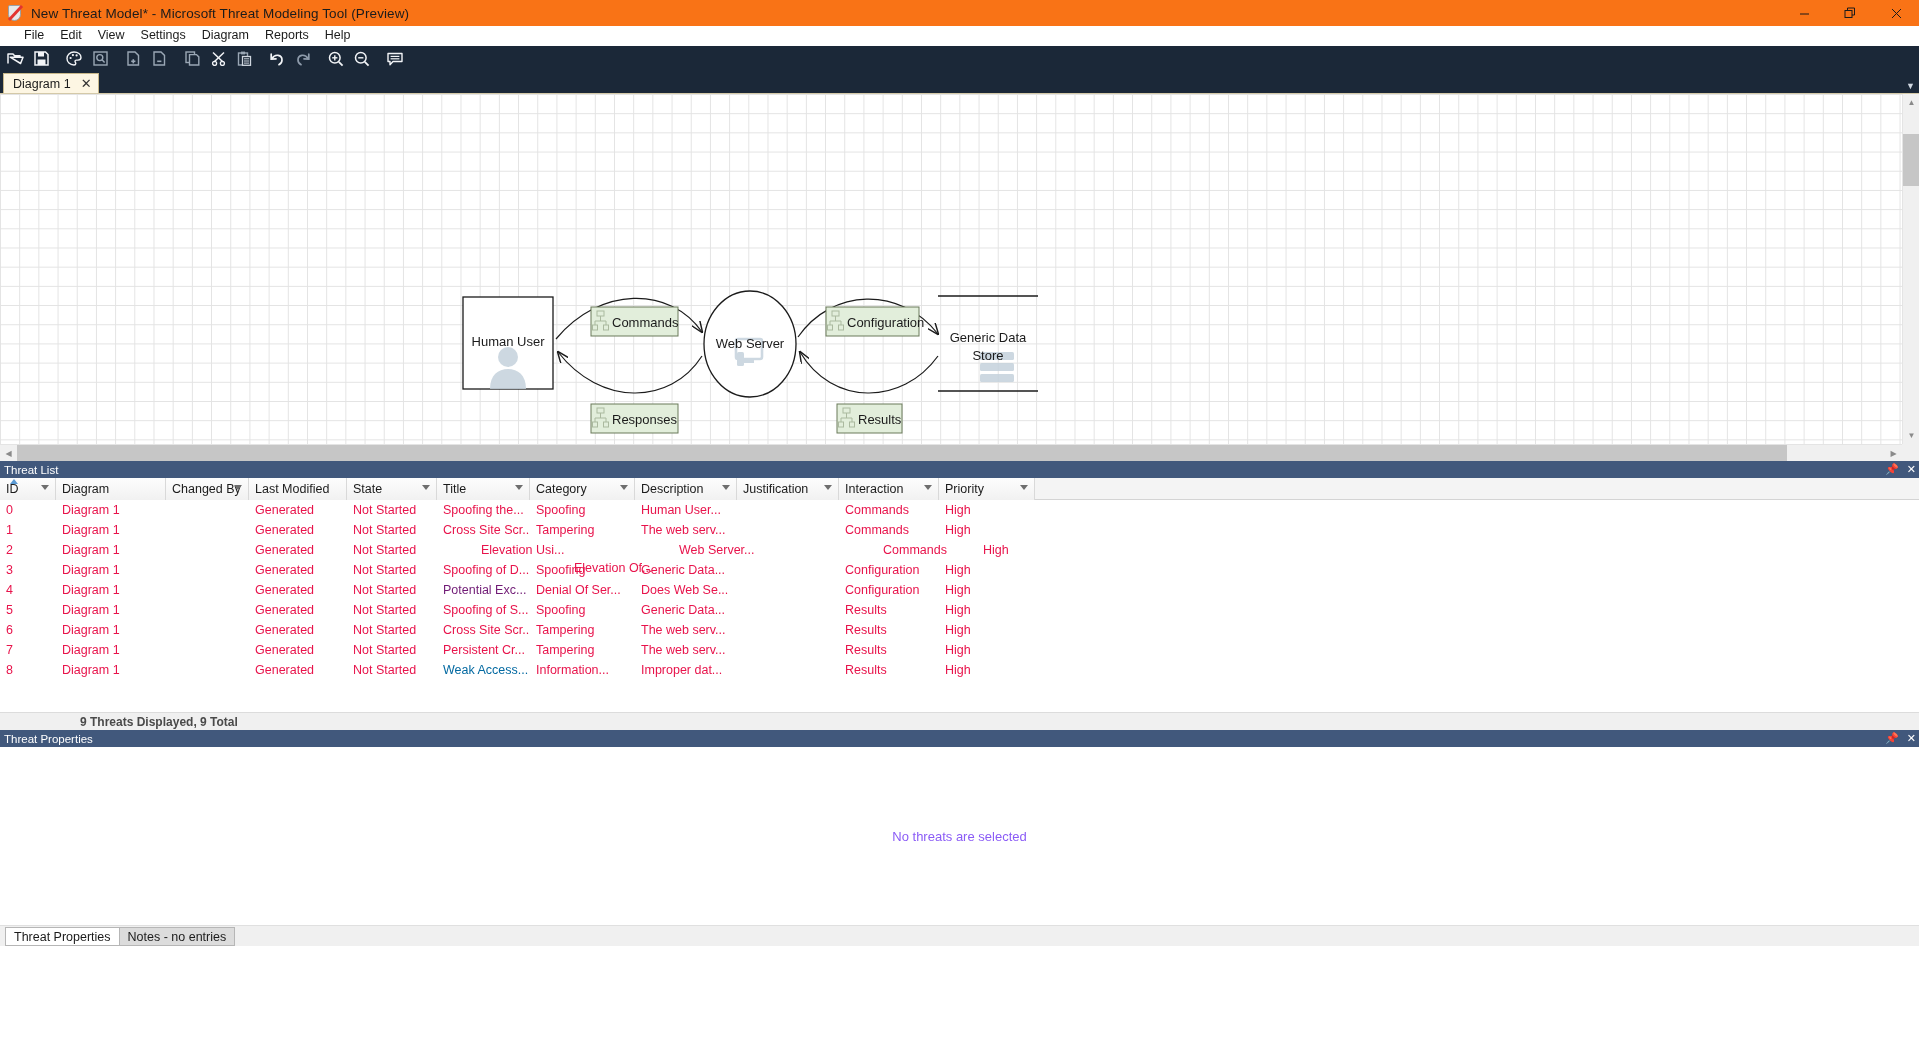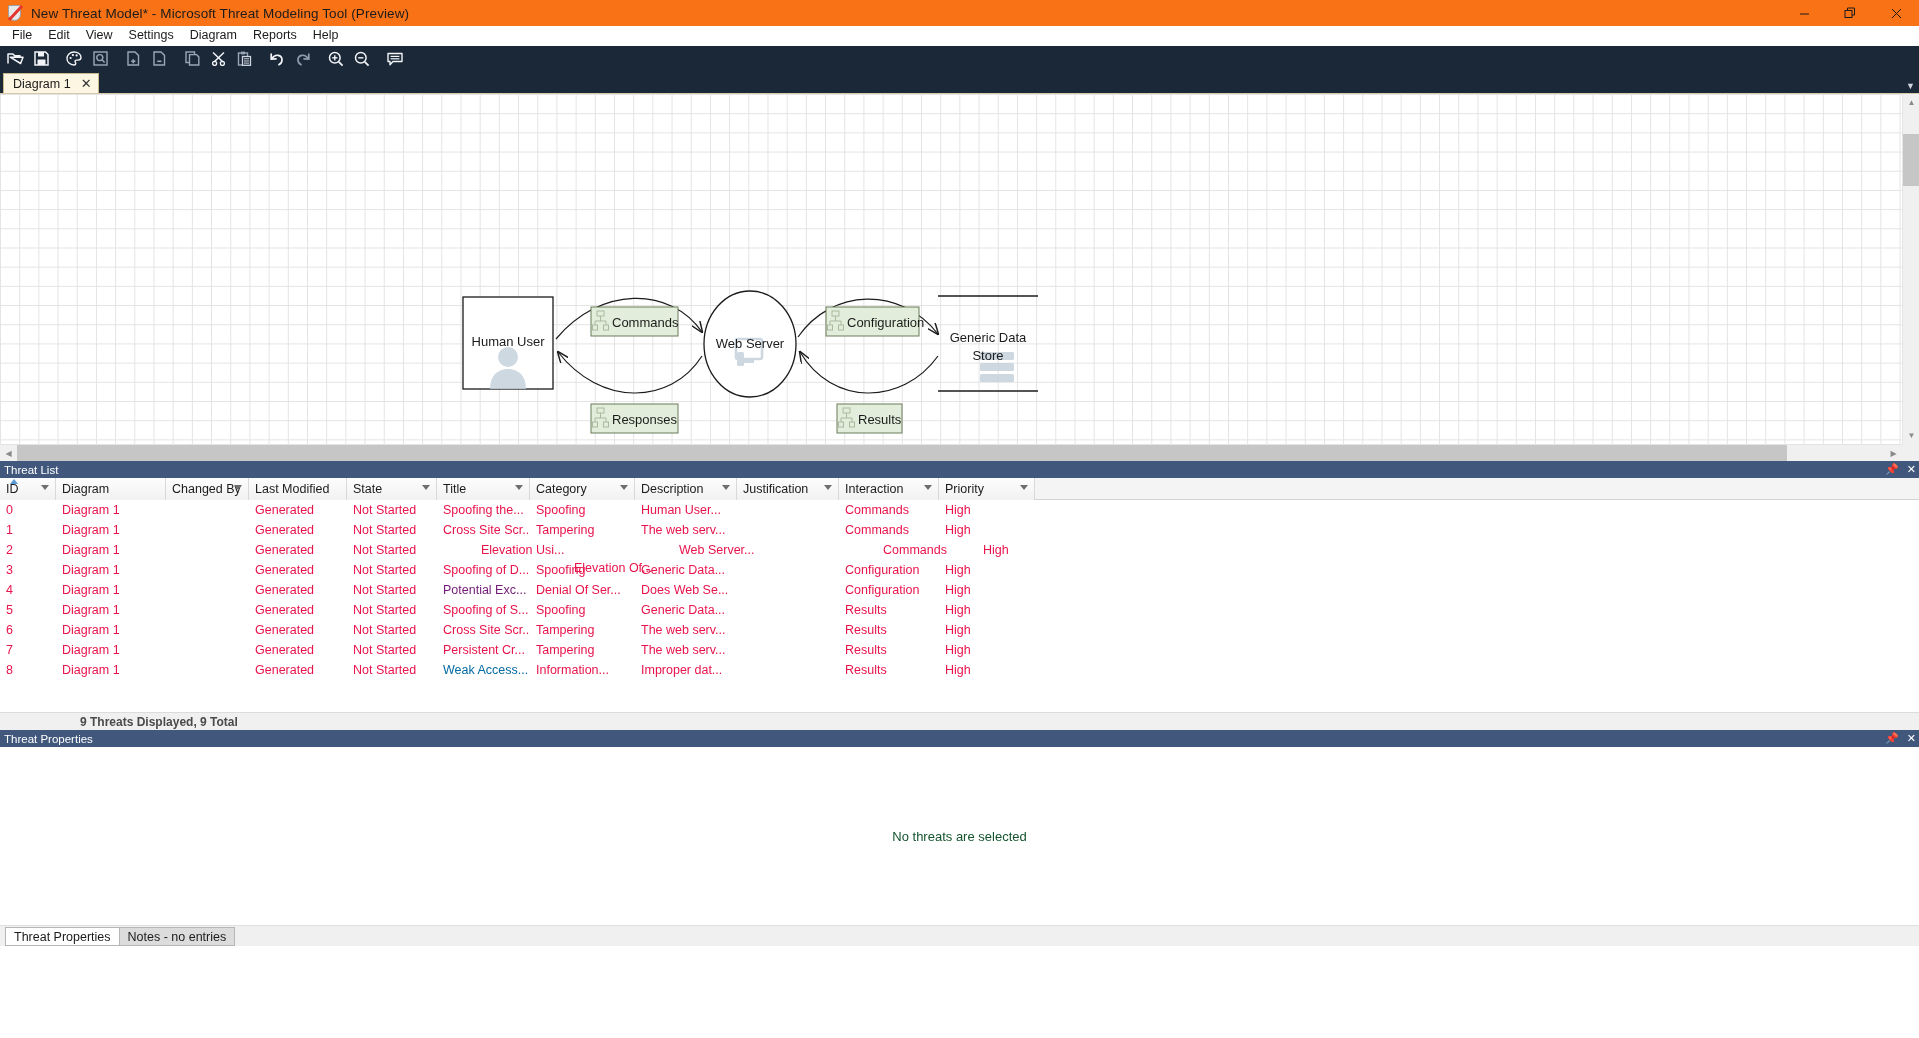--- a/index.html
+++ b/index.html
@@ -37,21 +37,21 @@
   }
   #winctl { position: absolute; right: 0; top: 0; height: 26px; display: flex; }
   #winctl .wbtn {
     width: 46px; height: 26px; display: flex; align-items: center; justify-content: center;
     color: #1b1b1b;
   }
 
   
   #menubar {
     height: 20px; background: #ffffff; display: flex; align-items: center;
-    padding-left: 4px; font-size: 12.5px; color: #1b1b1b;
+    padding-left: 16px; font-size: 12.5px; color: #1b1b1b;
   }
   #menubar .mi { padding: 1px 8px 2px 8px; white-space: nowrap; line-height: 17px; }
 
   
   #toolbar {
     height: 25px; background: #1b2838; display: flex; align-items: center;
     padding-left: 2px;
   }
   #toolbar .tb {
     width: 24px; height: 23px; display: flex; align-items: center; justify-content: center;
@@ -169,21 +169,21 @@
   .grid-row .gc.idcell { justify-content: flex-start; padding-left: 6px; }
   #status-strip {
     position: absolute; left: 0; right: 0; bottom: 0; height: 18px;
     background: #f0f0f0; border-top: 1px solid #dcdcdc;
     display: flex; align-items: center; font-weight: bold;
   }
   #status-strip .st-text { font-size: 12px; color: #4a4a4a; margin-left: 80px; }
   #props-body {
     height: 178px; background: #ffffff;
     display: flex; align-items: center; justify-content: center;
-    font-size: 13px; color: #14532d;
+    font-size: 13px; color: #8b5cf6;
   }
   #props-tabs {
     height: 21px; background: #f0f0f0;
     display: flex; align-items: flex-end; padding-left: 5px;
     border-top: 1px solid #e0e0e0;
   }
   #props-tabs .ptab {
     height: 19px; display: flex; align-items: center; padding: 0 8px;
     font-size: 12.5px; color: #1b1b1b;
     border: 1px solid #b6b6b6; background: #ffffff; margin-right: -1px;

